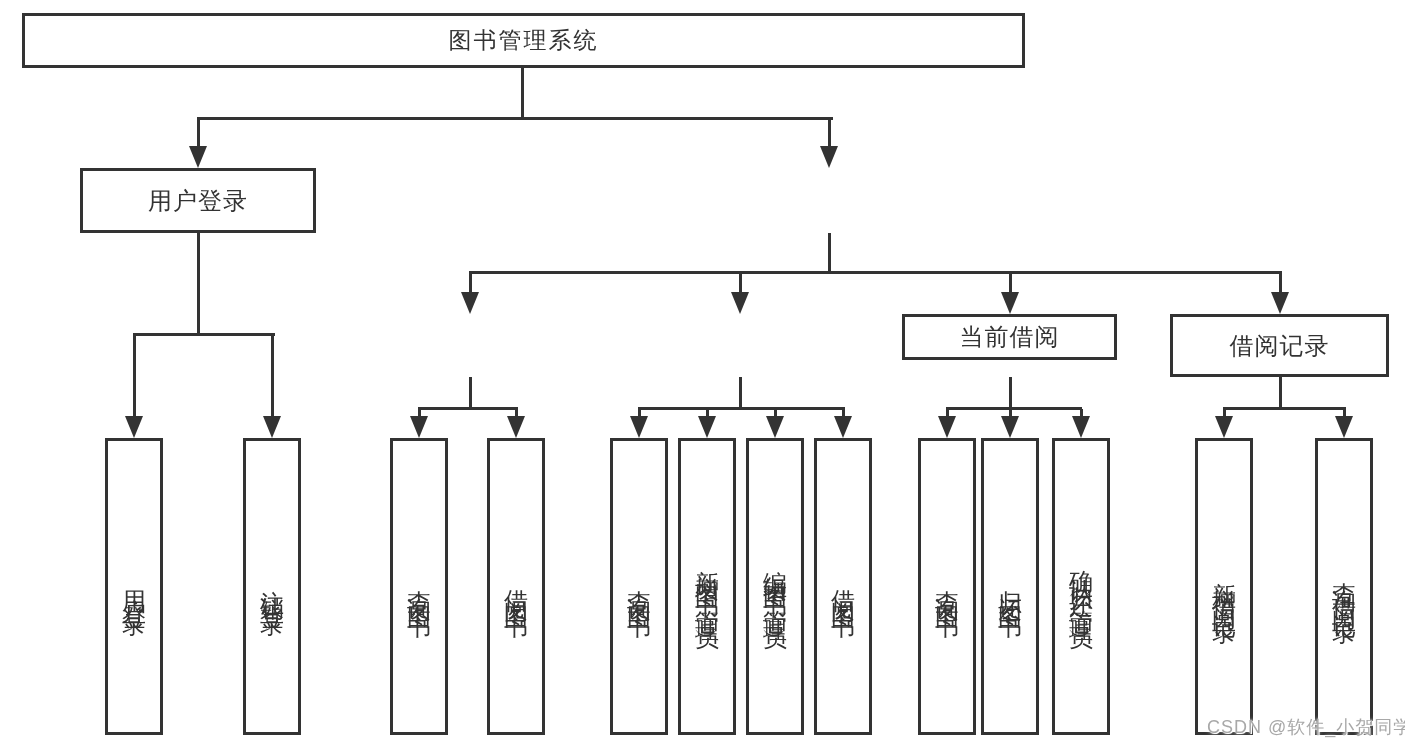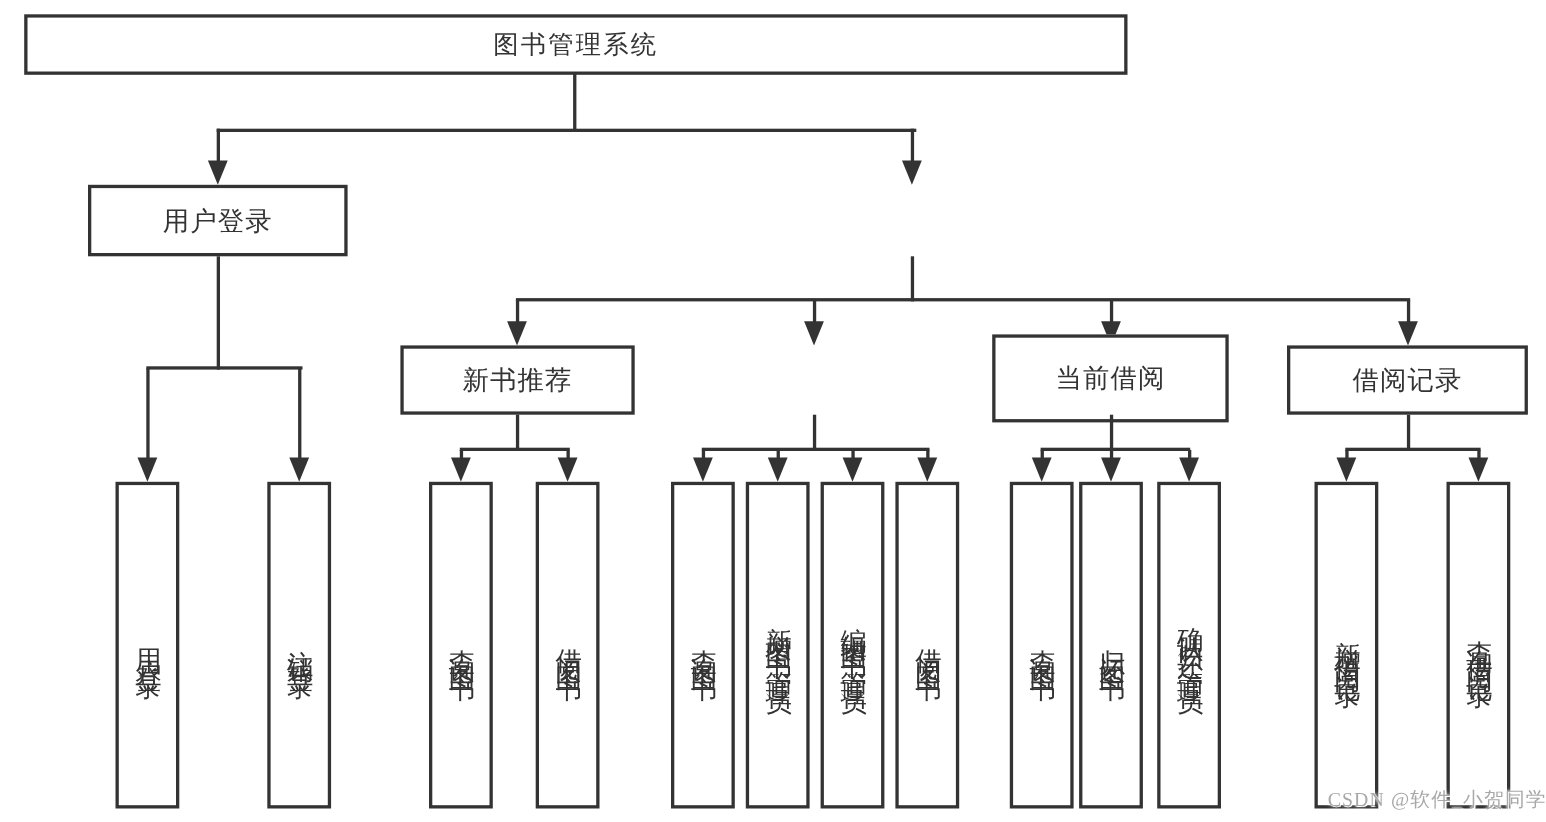--- a/index.html
+++ b/index.html
@@ -1,19 +1,19 @@
 <!DOCTYPE html>
 <html style="--line: #333333; --text: #333333; --background: #ffffff; --watermark: #a8a8a8;"><head>
 <meta charset="utf-8">
 <style>
   html,body{margin:0;padding:0;background:#fff;}
   #stage{
     position:relative;width:1405px;height:747px;overflow:hidden;
     background:var(--background,#ffffff);
-    font-family:Liberation Serif, serif;
+    font-family:Liberation Sans, sans-serif;
     color:var(--text,#333333);
   }
   .node{
     position:absolute;box-sizing:border-box;
     border:3px solid var(--line,#333333);
     background:#fff;
     display:flex;align-items:center;justify-content:center;
   }
   .node .lbl{font-size:24px;letter-spacing:1px;white-space:nowrap;}
   .node.root .lbl{font-size:23px;letter-spacing:2px;}
@@ -66,24 +66,21 @@
   <div class="hline" style="left:469px;top:271px;width:813px;height:3px"></div>
   <div class="vline" style="left:469px;top:273px;width:3px;height:21px"></div>
   <div class="arrow" style="left:461px;top:292px"></div>
   <div class="vline" style="left:739px;top:273px;width:3px;height:21px"></div>
   <div class="arrow" style="left:731px;top:292px"></div>
   <div class="vline" style="left:1009px;top:273px;width:3px;height:21px"></div>
   <div class="arrow" style="left:1001px;top:292px"></div>
   <div class="vline" style="left:1279px;top:273px;width:3px;height:21px"></div>
   <div class="arrow" style="left:1271px;top:292px"></div>
 
-  <div class="node" style="left:364px;top:314px;width:213px;height:63px">
-    <span class="lbl">新书推荐</span>
-  </div>
-  <div class="node" style="left:902px;top:304px;width:215px;height:80px">
+  <div class="node" style="left:902px;top:314px;width:215px;height:46px">
     <span class="lbl">当前借阅</span>
   </div>
   <div class="node" style="left:1170px;top:314px;width:219px;height:63px">
     <span class="lbl">借阅记录</span>
   </div>
 
   <div class="vline" style="left:469px;top:377px;width:3px;height:33px"></div>
   <div class="hline" style="left:418px;top:407px;width:100px;height:3px"></div>
   <div class="vline" style="left:418px;top:409px;width:3px;height:9px"></div>
   <div class="arrow" style="left:410px;top:416px"></div>

